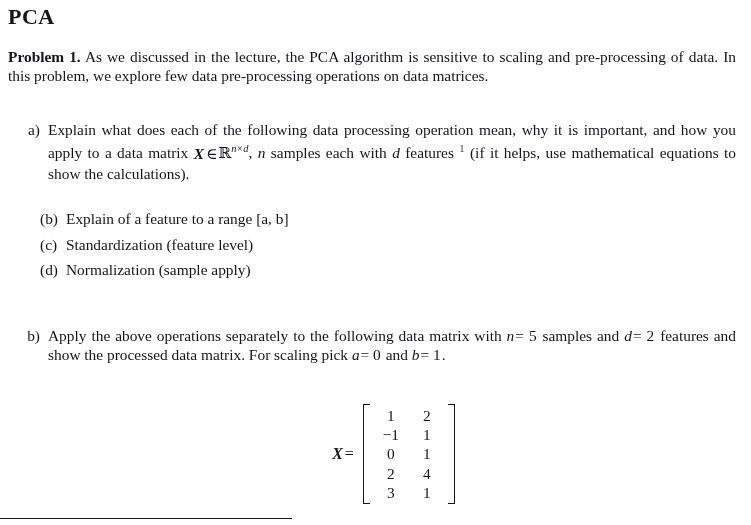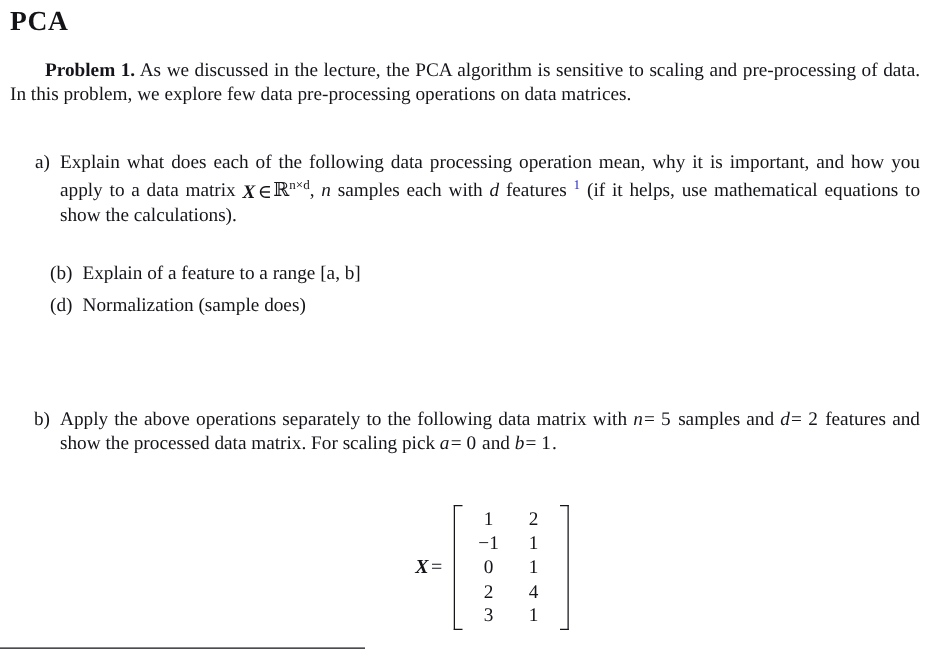--- a/index.html
+++ b/index.html
@@ -43,21 +43,20 @@
     top: 47px;
     width: 728px;
     font-size: 15.4px;
     line-height: 19.2px;
     text-align: justify;
     text-align-last: left;
     color: #14141a;
   }
   .lead-in {
     font-weight: bold;
-    margin-left: 28px;
   }
 
   
   .item-block {
     position: absolute;
     font-size: 15.4px;
     line-height: 19.4px;
     color: #14141a;
   }
   .item-a {
@@ -115,20 +114,21 @@
     font-style: normal;
     padding: 0 1px;
   }
   .bbR {           
     font-family: "DejaVu Serif", "Liberation Serif", serif;
     font-style: normal;
   }
   .sup {
     font-size: 10.4px;
     vertical-align: super;
+    font-style: italic;
   }
   .ital {
   }
   .fnmark {
     color: #2b2bc8;
     font-size: 10.6px;
     vertical-align: super;
     font-style: normal;
   }
 
@@ -207,21 +207,24 @@
     <div class="item-body">
       <span>Explain what does each of the following data processing operation mean, why it is important, and how you apply to a data matrix </span><span class="mbi">X</span><span class="mop">∈</span><span class="bbR">ℝ</span><span class="sup">n×d</span><span>, </span><span class="mi">n</span><span> samples each with </span><span class="mi">d</span><span> features </span><span class="fnmark">1</span><span> (if it helps, use mathematical equations to show the calculations).</span>
     </div>
   </div>
 
   <div class="sublist">
     <div class="sub-item">
       <span class="sub-marker">(b)</span><span>Explain of a feature to a range [a, b]</span>
     </div>
     <div class="sub-item">
-      <span class="sub-marker">(d)</span><span>Normalization (sample does)</span>
+      <span class="sub-marker">(c)</span><span>Standardization (feature level)</span>
+    </div>
+    <div class="sub-item">
+      <span class="sub-marker">(d)</span><span>Normalization (sample apply)</span>
     </div>
   </div>
 
   <div class="item-block item-b">
     <span class="item-marker">b)</span>
     <div class="item-body">
       <span>Apply the above operations </span><span class="ital">separately</span><span> to the following data matrix with </span><span class="mi">n</span><span class="mop">= 5</span><span> samples and </span><span class="mi">d</span><span class="mop">= 2</span><span> features and show the processed data matrix. For scaling pick </span><span class="mi">a</span><span class="mop">= 0</span><span> and </span><span class="mi">b</span><span class="mop">= 1</span><span>.</span>
     </div>
   </div>
 

